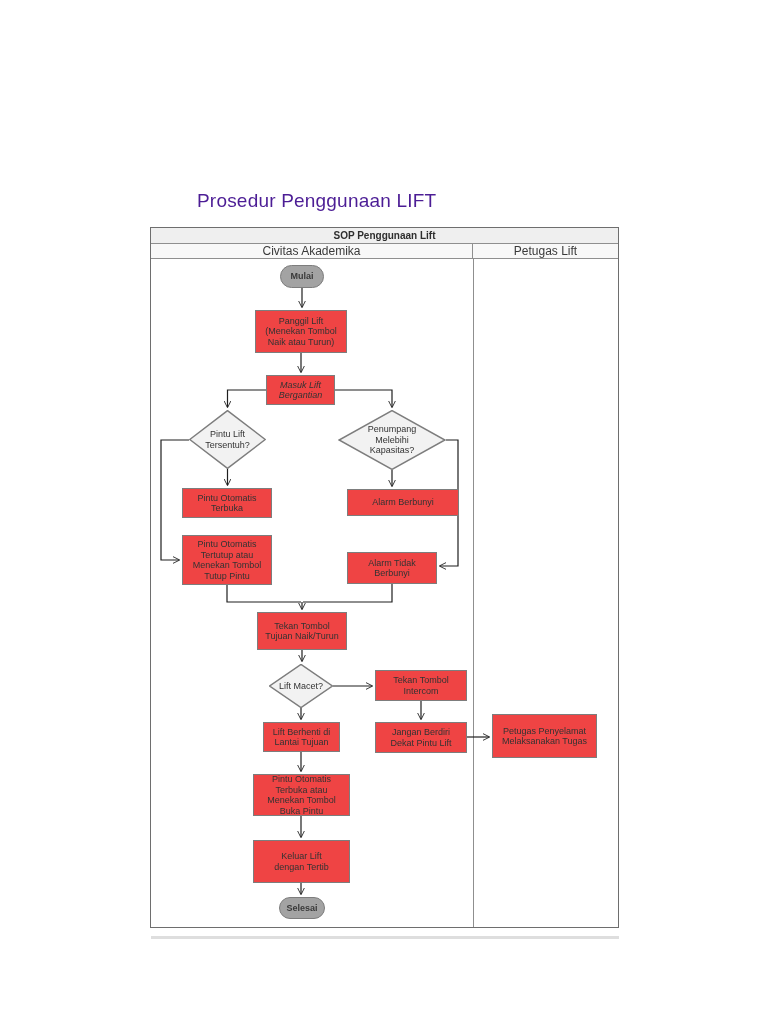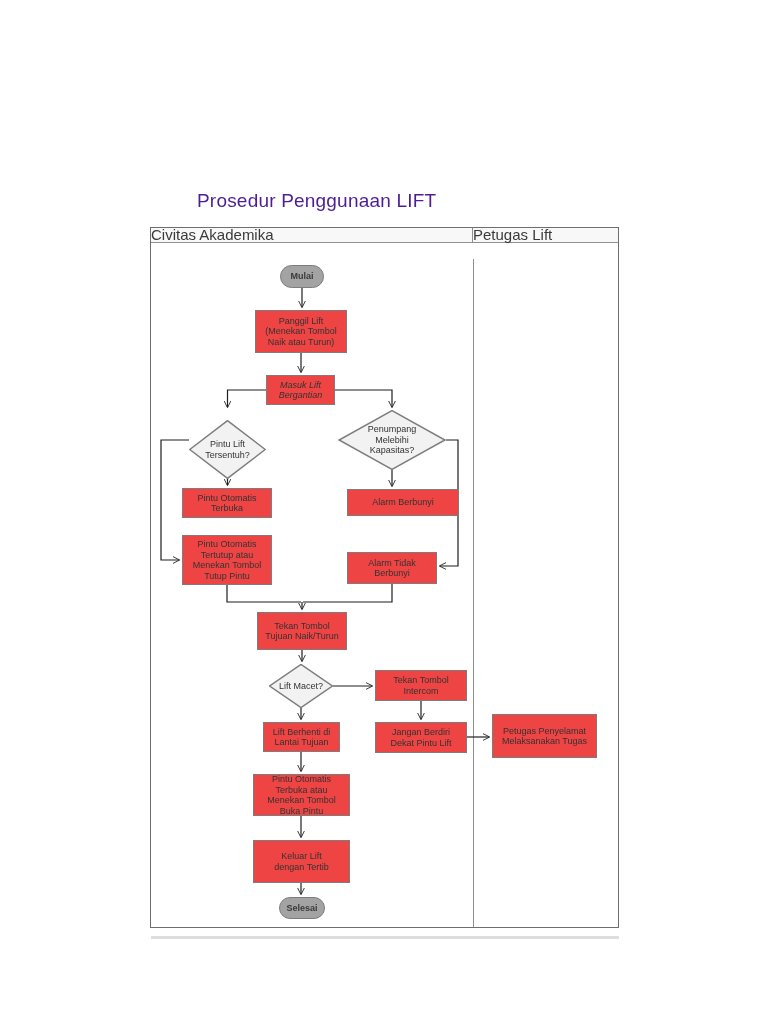--- a/index.html
+++ b/index.html
@@ -17,21 +17,21 @@
     position:absolute; left:150px; top:227px; width:469px; height:701px;
     border:1.5px solid #6e6e6e; background:#ffffff;
   }
   .tbl-header {
     height:16px; line-height:15px; text-align:center;
     background:#efefef; border-bottom:1px solid #8f8f8f;
     font-size:10px; font-weight:bold; color:#2e2e2e;
   }
   .tbl-lanes { display:flex; height:15px; background:#f8f8f8; border-bottom:1px solid #8f8f8f; }
   .lane-cell {
-    line-height:14px; font-size:15px; color:#3a3a3a;
+    line-height:14px; text-align:center; font-size:12px; color:#3a3a3a;
   }
   .lane-cell.left  { width:322px; border-right:1px solid #8f8f8f; }
   .lane-cell.right { flex:1; }
   .lane-divider {
     position:absolute; left:322px; top:31px; bottom:0; width:1px; background:#8f8f8f;
   }
   .tbl-shadow {
     position:absolute; left:151px; top:936px; width:468px; height:3px; background:#dedede;
   }
   
@@ -56,20 +56,21 @@
   .diamond > .dtext { position:relative; z-index:1; }
 </style>
 </head>
 <body>
 
 <div id="page">
 
   <div class="title">Prosedur Penggunaan LIFT</div>
 
   <div class="tbl">
+    <div class="tbl-header">SOP Penggunaan Lift</div>
     <div class="tbl-lanes">
       <div class="lane-cell left">Civitas Akademika</div>
       <div class="lane-cell right">Petugas Lift</div>
     </div>
     <div class="lane-divider"></div>
   </div>
   <div class="tbl-shadow"></div>
 
   <svg class="wires" viewBox="0 0 768 1024">
     <defs>
@@ -100,21 +101,21 @@
 
   <div class="node term" style="left:280px; top:265px; width:44px; height:23px;">Mulai</div>
 
   <div class="node rect" style="left:255px; top:310px; width:92px; height:43px;">Panggil Lift
 (Menekan Tombol
 Naik atau Turun)</div>
 
   <div class="node rect" style="left:266px; top:375px; width:69px; height:30px;font-style:italic;">Masuk Lift
 Bergantian</div>
 
-  <div class="node diamond" style="left:189px; top:420px; width:77px; height:59px;">
+  <div class="node diamond" style="left:189px; top:410px; width:77px; height:59px;">
     <svg viewBox="0 0 100 100" preserveAspectRatio="none">
       <polygon points="50,1 99,50 50,99 1,50" fill="#f2f2f2" stroke="#7d7d7d" stroke-width="1.5" vector-effect="non-scaling-stroke"></polygon>
     </svg>
     <div class="dtext">Pintu Lift
 Tersentuh?</div>
   </div>
 
   <div class="node diamond" style="left:338px; top:410px; width:108px; height:60px;">
     <svg viewBox="0 0 100 100" preserveAspectRatio="none">
       <polygon points="50,1 99,50 50,99 1,50" fill="#f2f2f2" stroke="#7d7d7d" stroke-width="1.5" vector-effect="non-scaling-stroke"></polygon>

